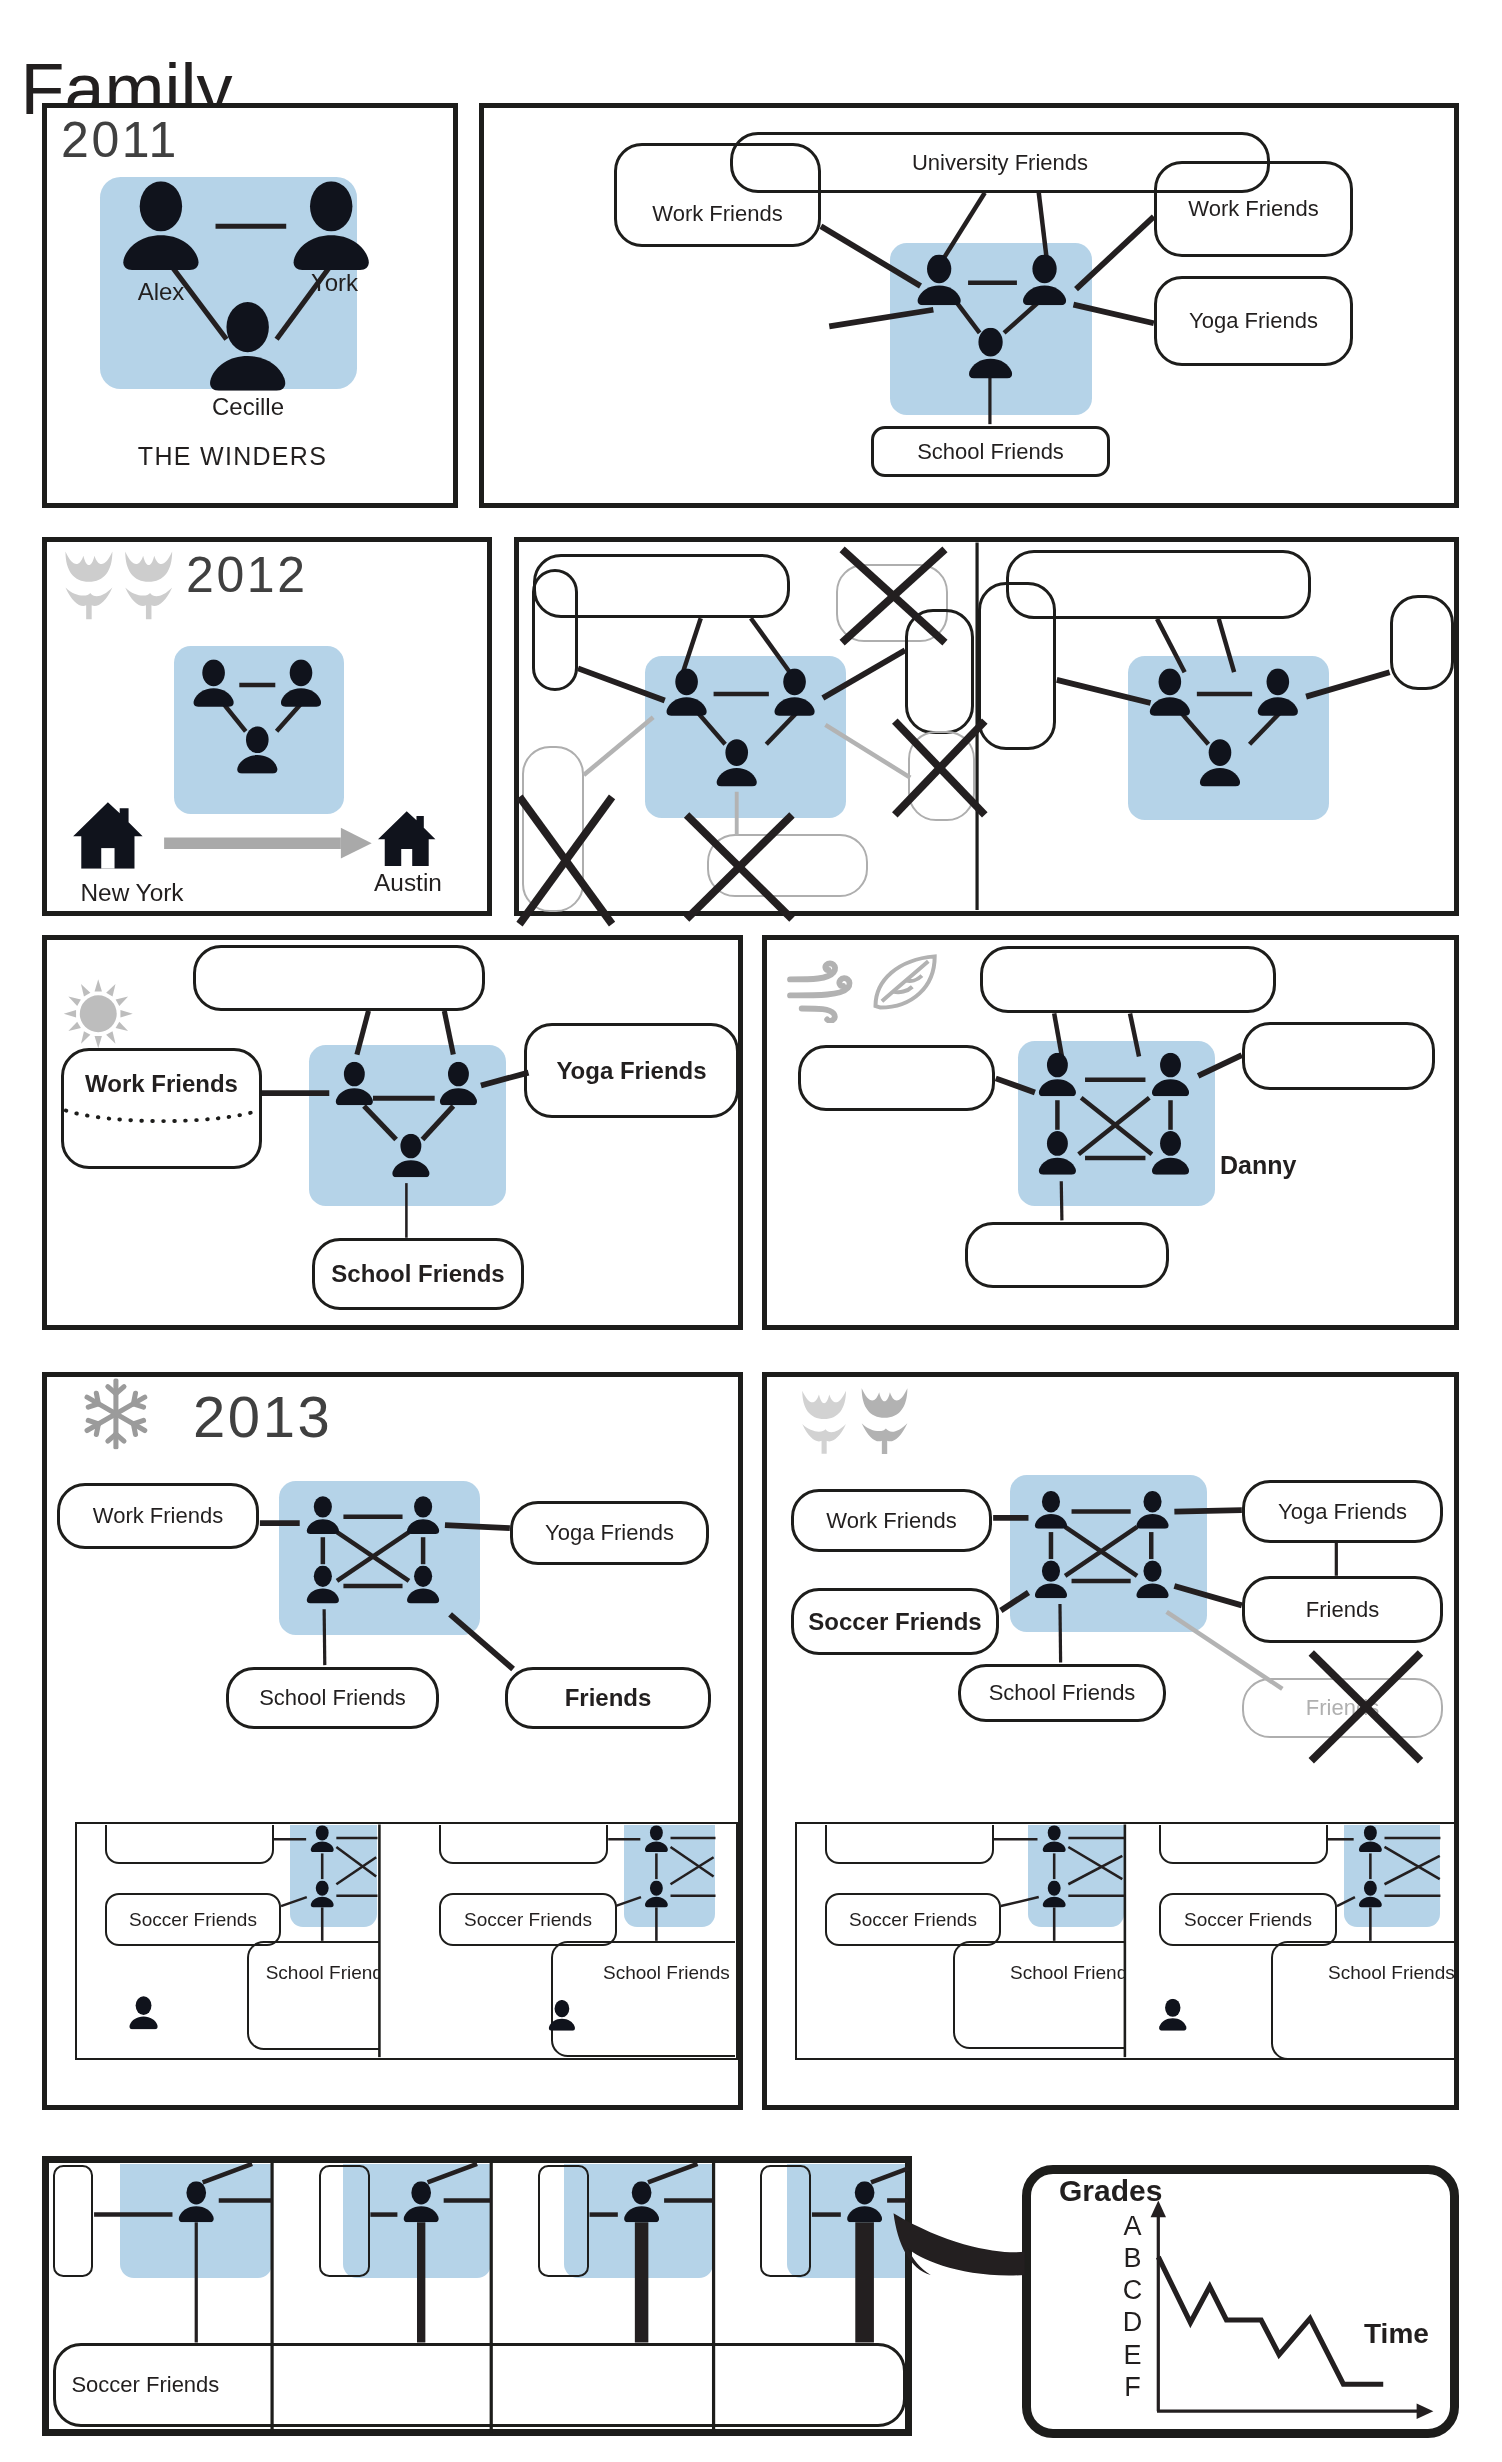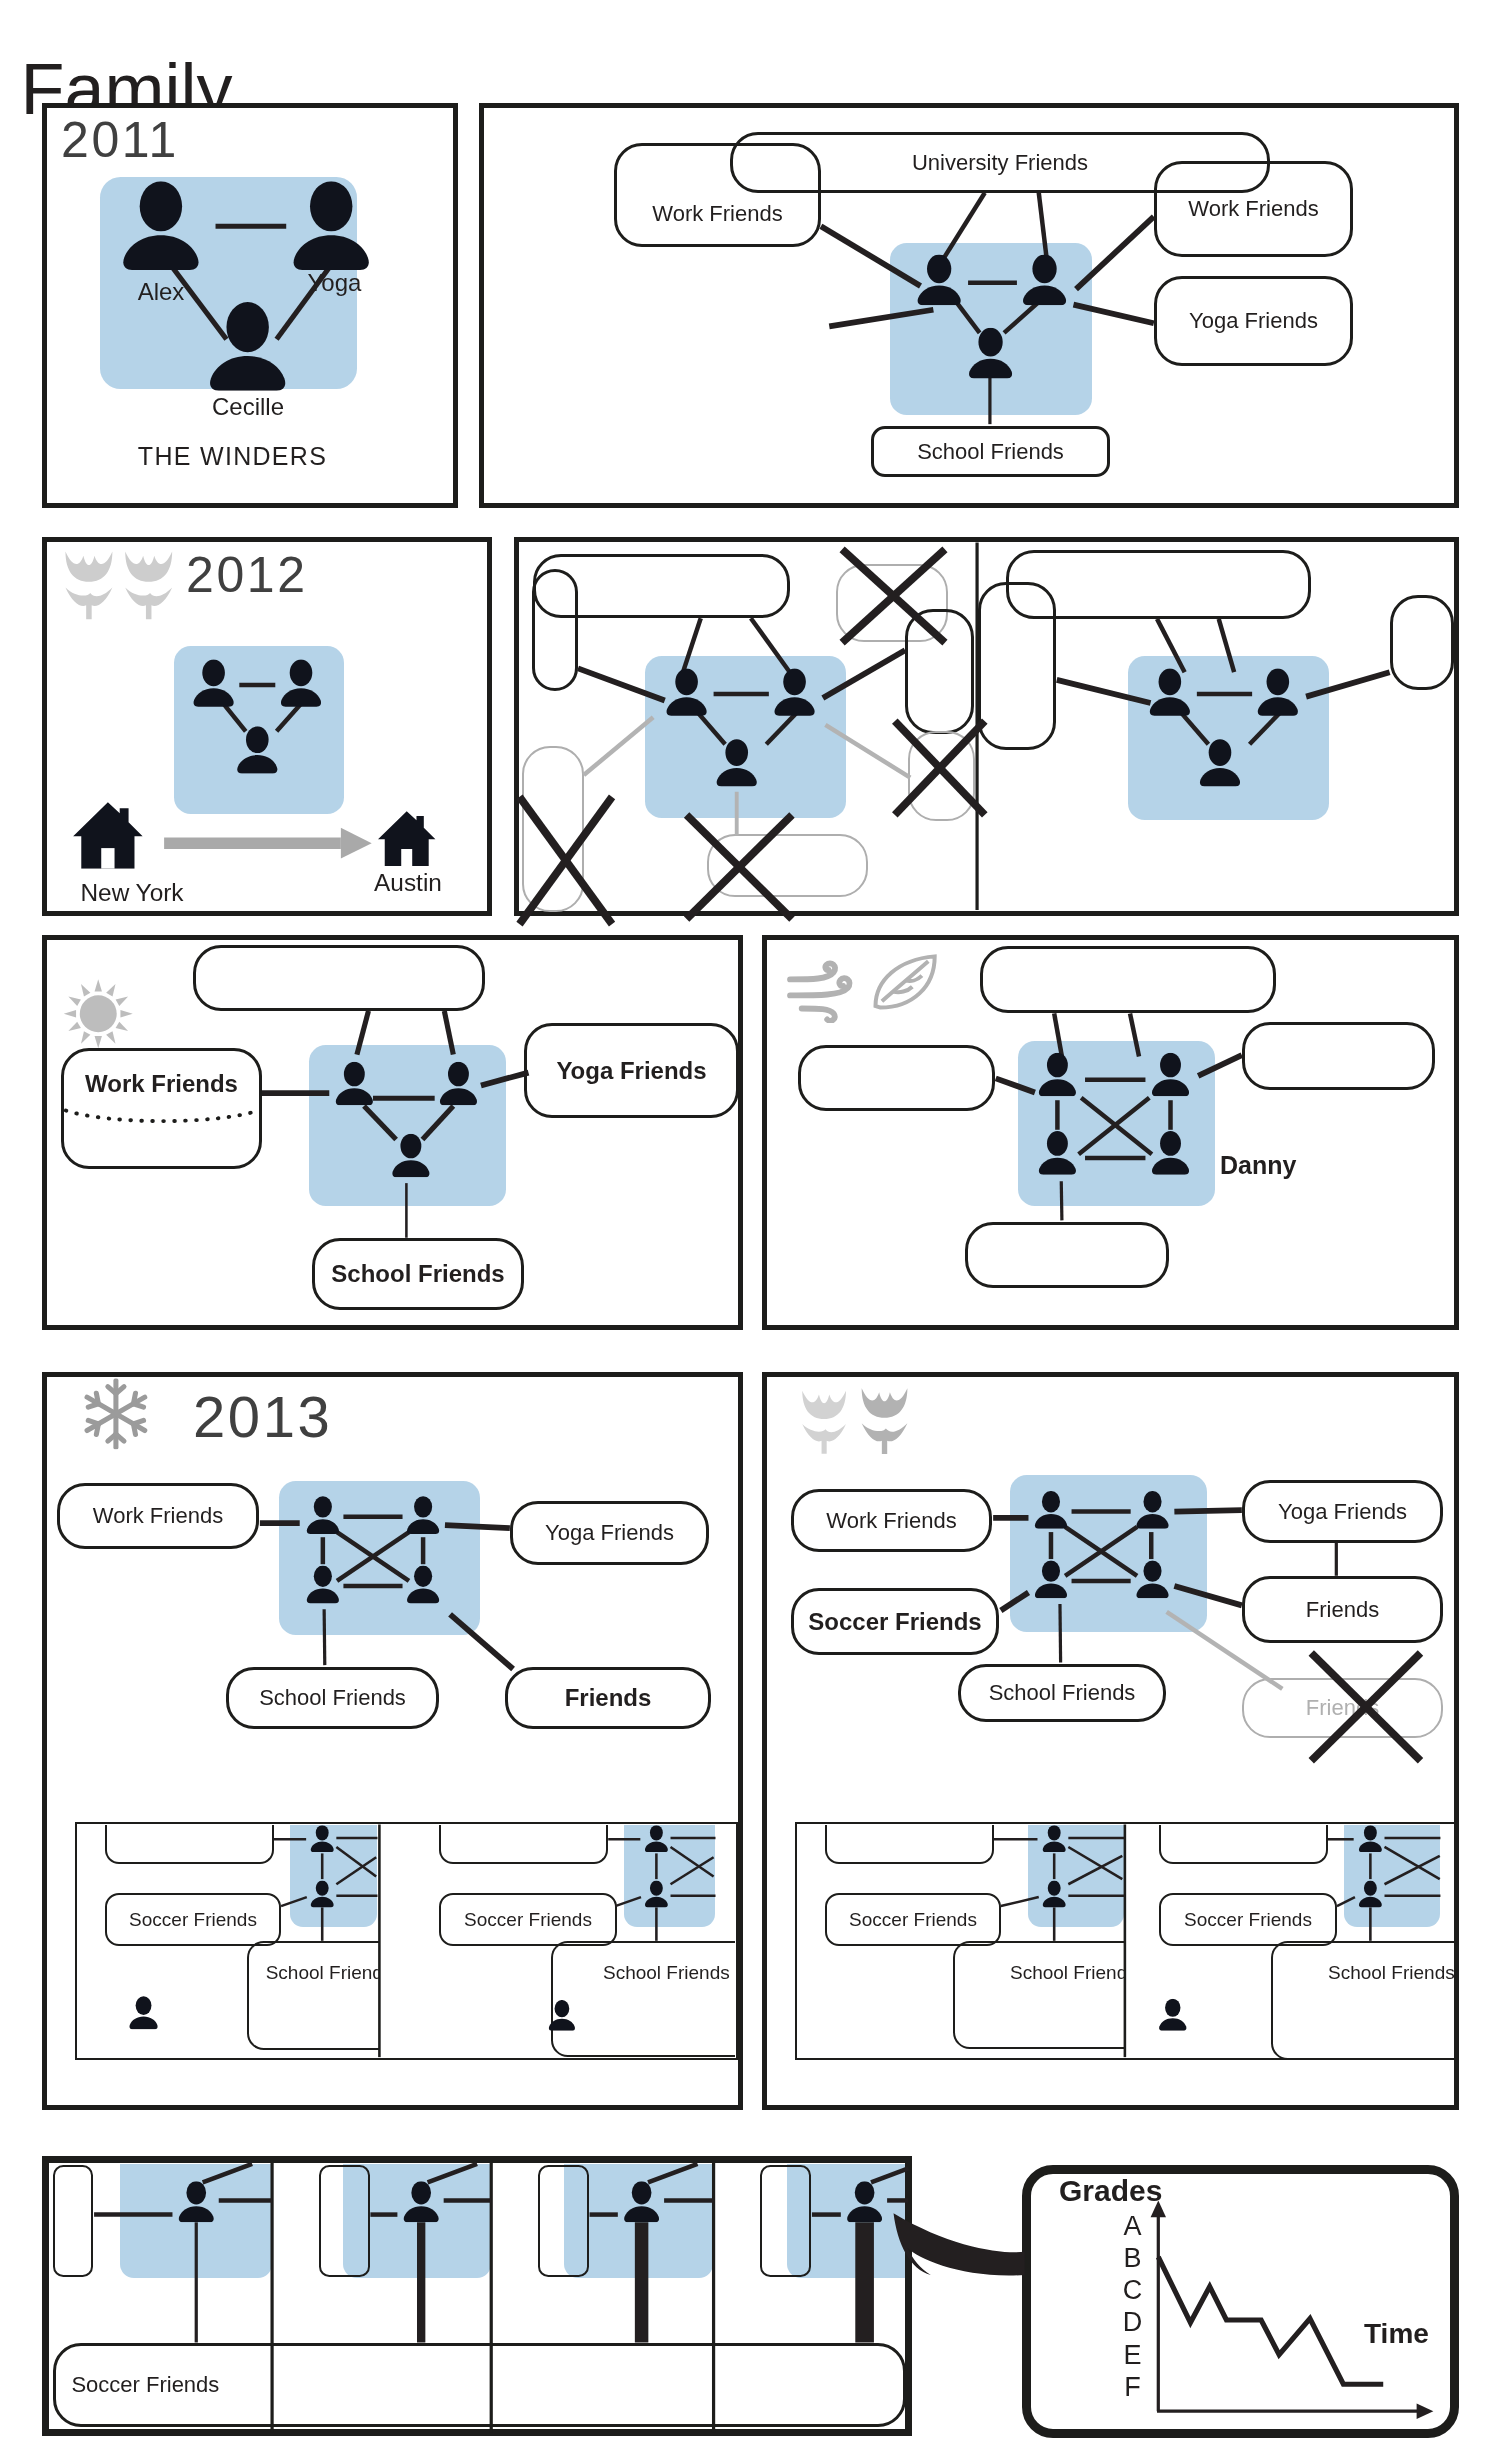--- a/index.html
+++ b/index.html
@@ -529,21 +529,21 @@
       <polygon points="1790,3450 1814,3450 1802,3424" stroke="none"></polygon>
       <line x1="1800" y1="3752" x2="2208" y2="3752"></line>
       <polygon points="2204,3740 2204,3764 2230,3752" stroke="none"></polygon>
     </g>
     <path d="M1802 3512 L1852 3614 L1882 3558 L1908 3610 L1962 3610 L1990 3664 L2038 3608 L2090 3710 L2152 3710" fill="none" stroke="#231f20" stroke-width="8"></path>
     <path fill="#231f20" d="M1390 3444 C1480 3498 1560 3508 1594 3504 L1594 3540 C1500 3546 1430 3516 1412 3498 C1420 3516 1432 3530 1448 3540 C1416 3532 1396 3492 1390 3444 Z"></path>
   </svg>
 
   <div class="year" style="left:61px;top:111px;font-size:50px;">2011</div>
   <div class="lbl ctr" style="left:103px;top:278px;width:116px;font-size:24px;">Alex</div>
-  <div class="lbl ctr" style="left:283px;top:269px;width:103px;font-size:24px;">Yoga</div>
+  <div class="lbl ctr" style="left:283px;top:269px;width:103px;font-size:24px;">York</div>
   <div class="lbl ctr" style="left:190px;top:393px;width:116px;font-size:24px;">Cecille</div>
   <div class="lbl ctr" style="left:72px;top:442px;width:321px;font-size:25px;letter-spacing:1.3px;">THE WINDERS</div>
 
   <div class="year" style="left:186px;top:546px;font-size:50px;">2012</div>
   <div class="lbl ctr" style="left:55px;top:879px;width:154px;font-size:24.4px;">New York</div>
   <div class="lbl ctr" style="left:350px;top:869px;width:116px;font-size:24.4px;">Austin</div>
 
   <div class="lbl" style="left:1220px;top:1151px;font-size:25px;font-weight:700;">Danny</div>
 
   <div class="year" style="left:193px;top:1383px;font-size:58px;">2013</div>

